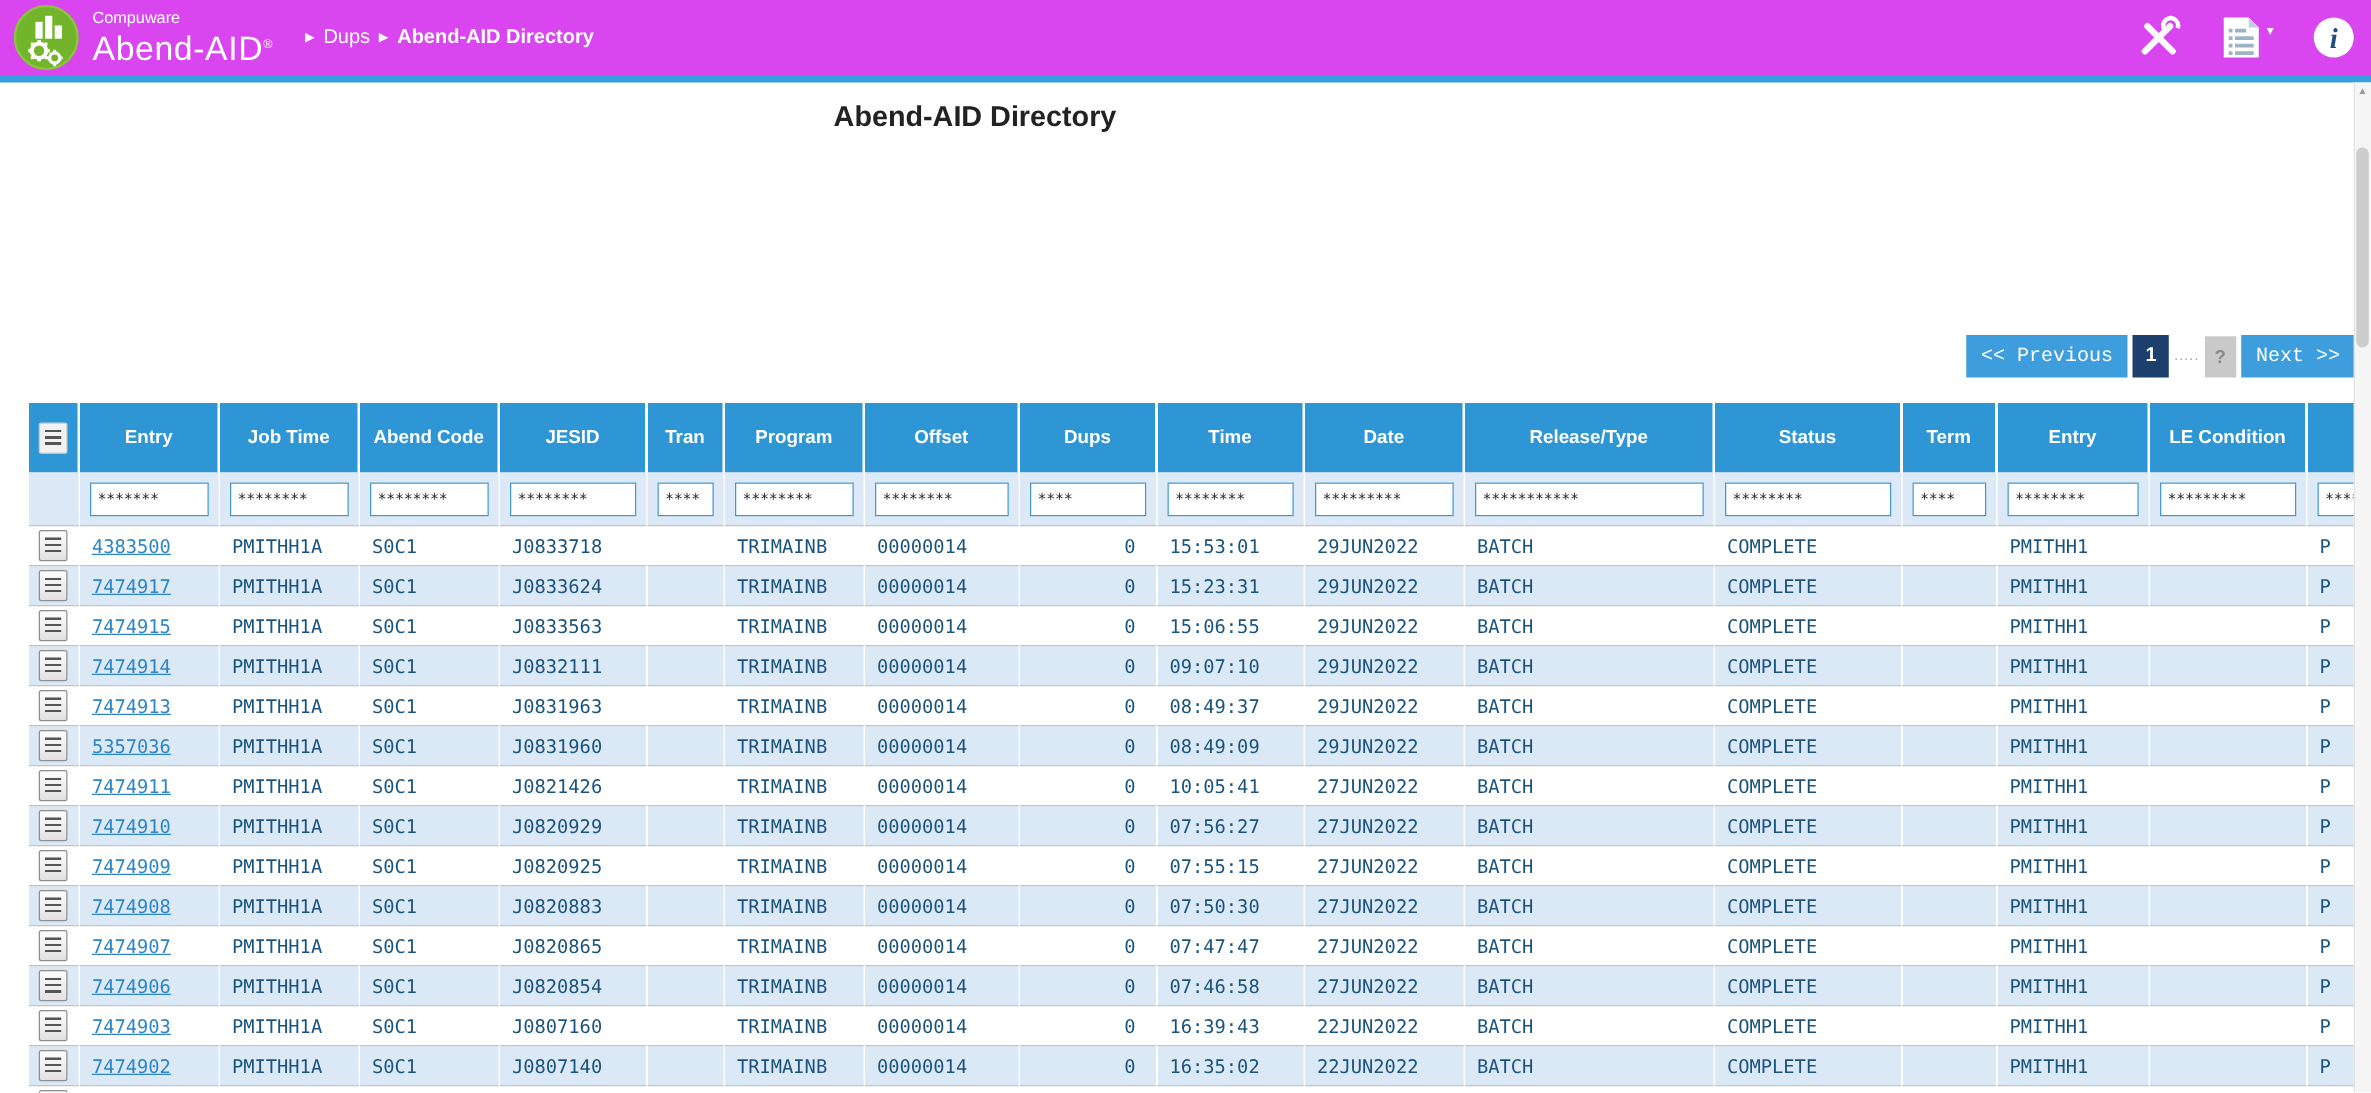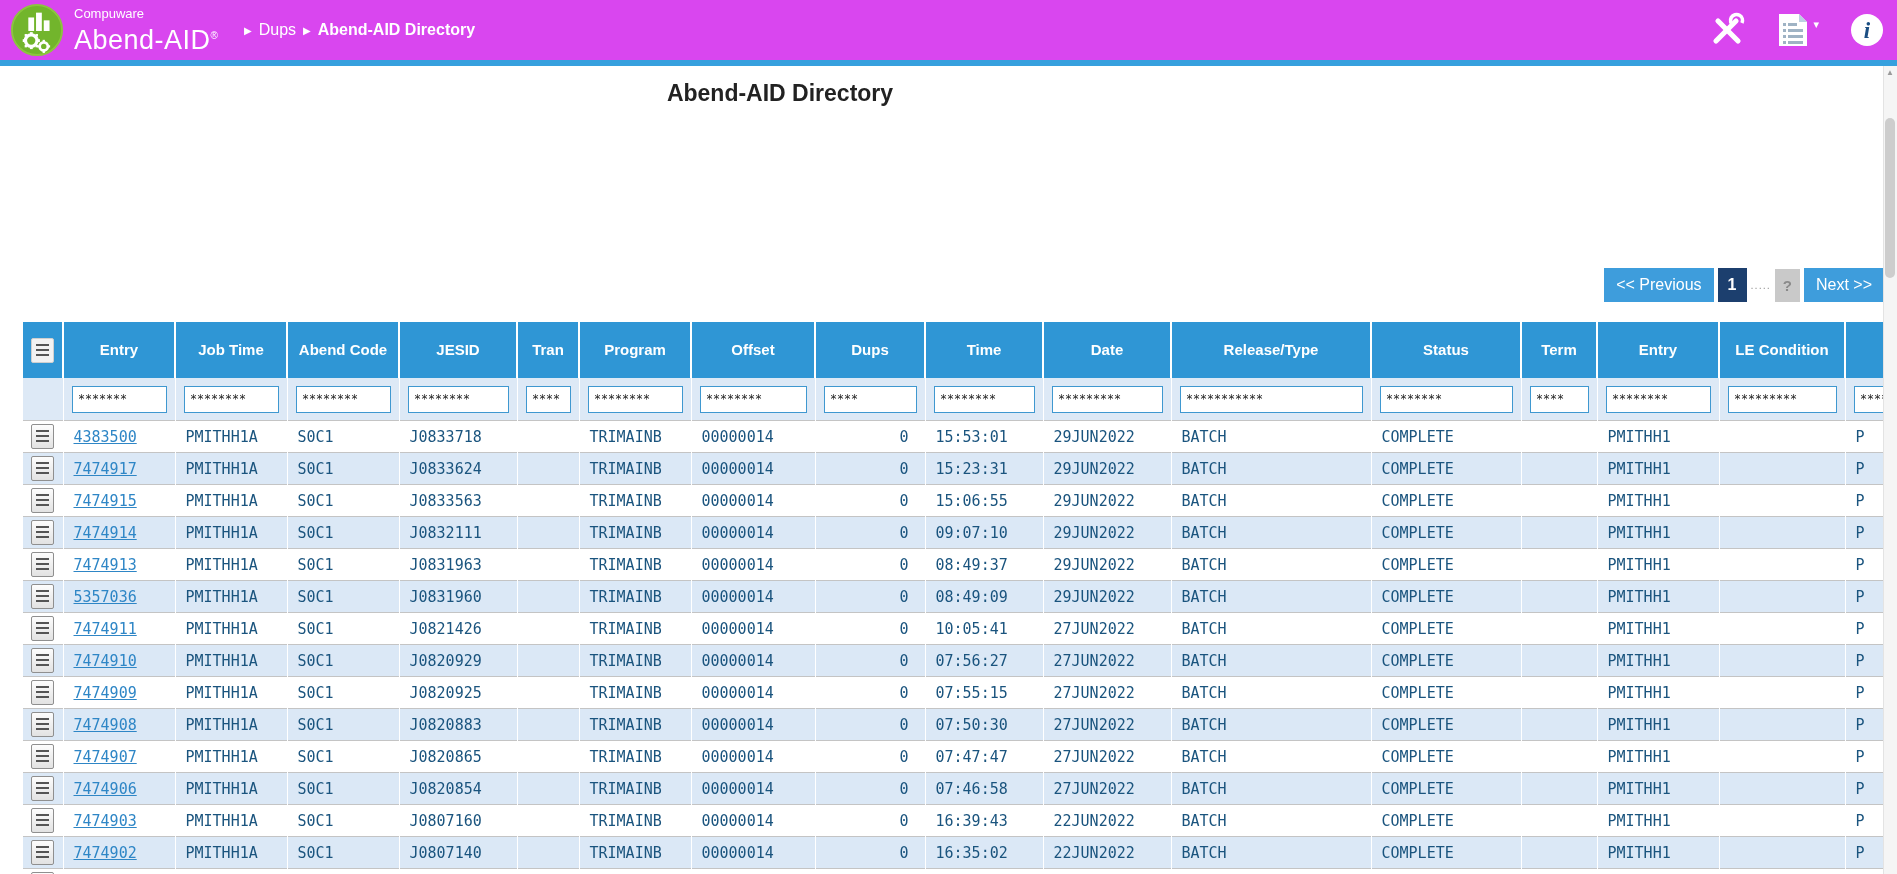--- a/index.html
+++ b/index.html
@@ -25,21 +25,21 @@
   
   .accent{position:absolute;left:0;top:60px;width:1897px;height:6px;background:#36a0de;}
   
   .page-title{position:absolute;left:0;top:80px;width:1560px;text-align:center;margin:0;
     font-size:23px;font-weight:bold;color:#222;}
   .info-lines{position:absolute;left:263px;top:146px;font-size:17px;color:#3f3f3f;line-height:24px;}
   .db-value{color:#2b62ad;}
   .dblist-link{color:#2e7cc3;text-decoration:underline;cursor:pointer;}
   
   .pager{position:absolute;right:13px;top:268px;display:flex;align-items:center;}
-  .pbtn{background:#3e9ddc;color:#fff;border:0;font-family:Liberation Sans, sans-serif;
+  .pbtn{background:#3e9ddc;color:#fff;border:0;font-family:Liberation Mono, monospace;
     font-size:16px;padding:8px 12px;margin-left:4px;cursor:pointer;}
   .pcur{background:#1c3f6e;color:#fff;border:0;font-family:"Liberation Sans",sans-serif;
     font-size:16px;font-weight:bold;padding:8px 10px;margin-left:4px;cursor:pointer;}
   .pdots{color:#999;font-size:11px;letter-spacing:1px;margin-left:4px;}
   .pq{background:#c9c9c9;color:#8a8a8a;border:0;font-family:"Liberation Sans",sans-serif;
     font-size:15px;font-weight:bold;padding:8px 8px;margin-left:4px;cursor:pointer;}
   
   .table-viewport{position:absolute;left:23px;top:322px;width:1861px;height:700px;overflow:hidden;}
   table.grid{border-collapse:collapse;table-layout:fixed;width:1932px;}
   .grid thead th{

